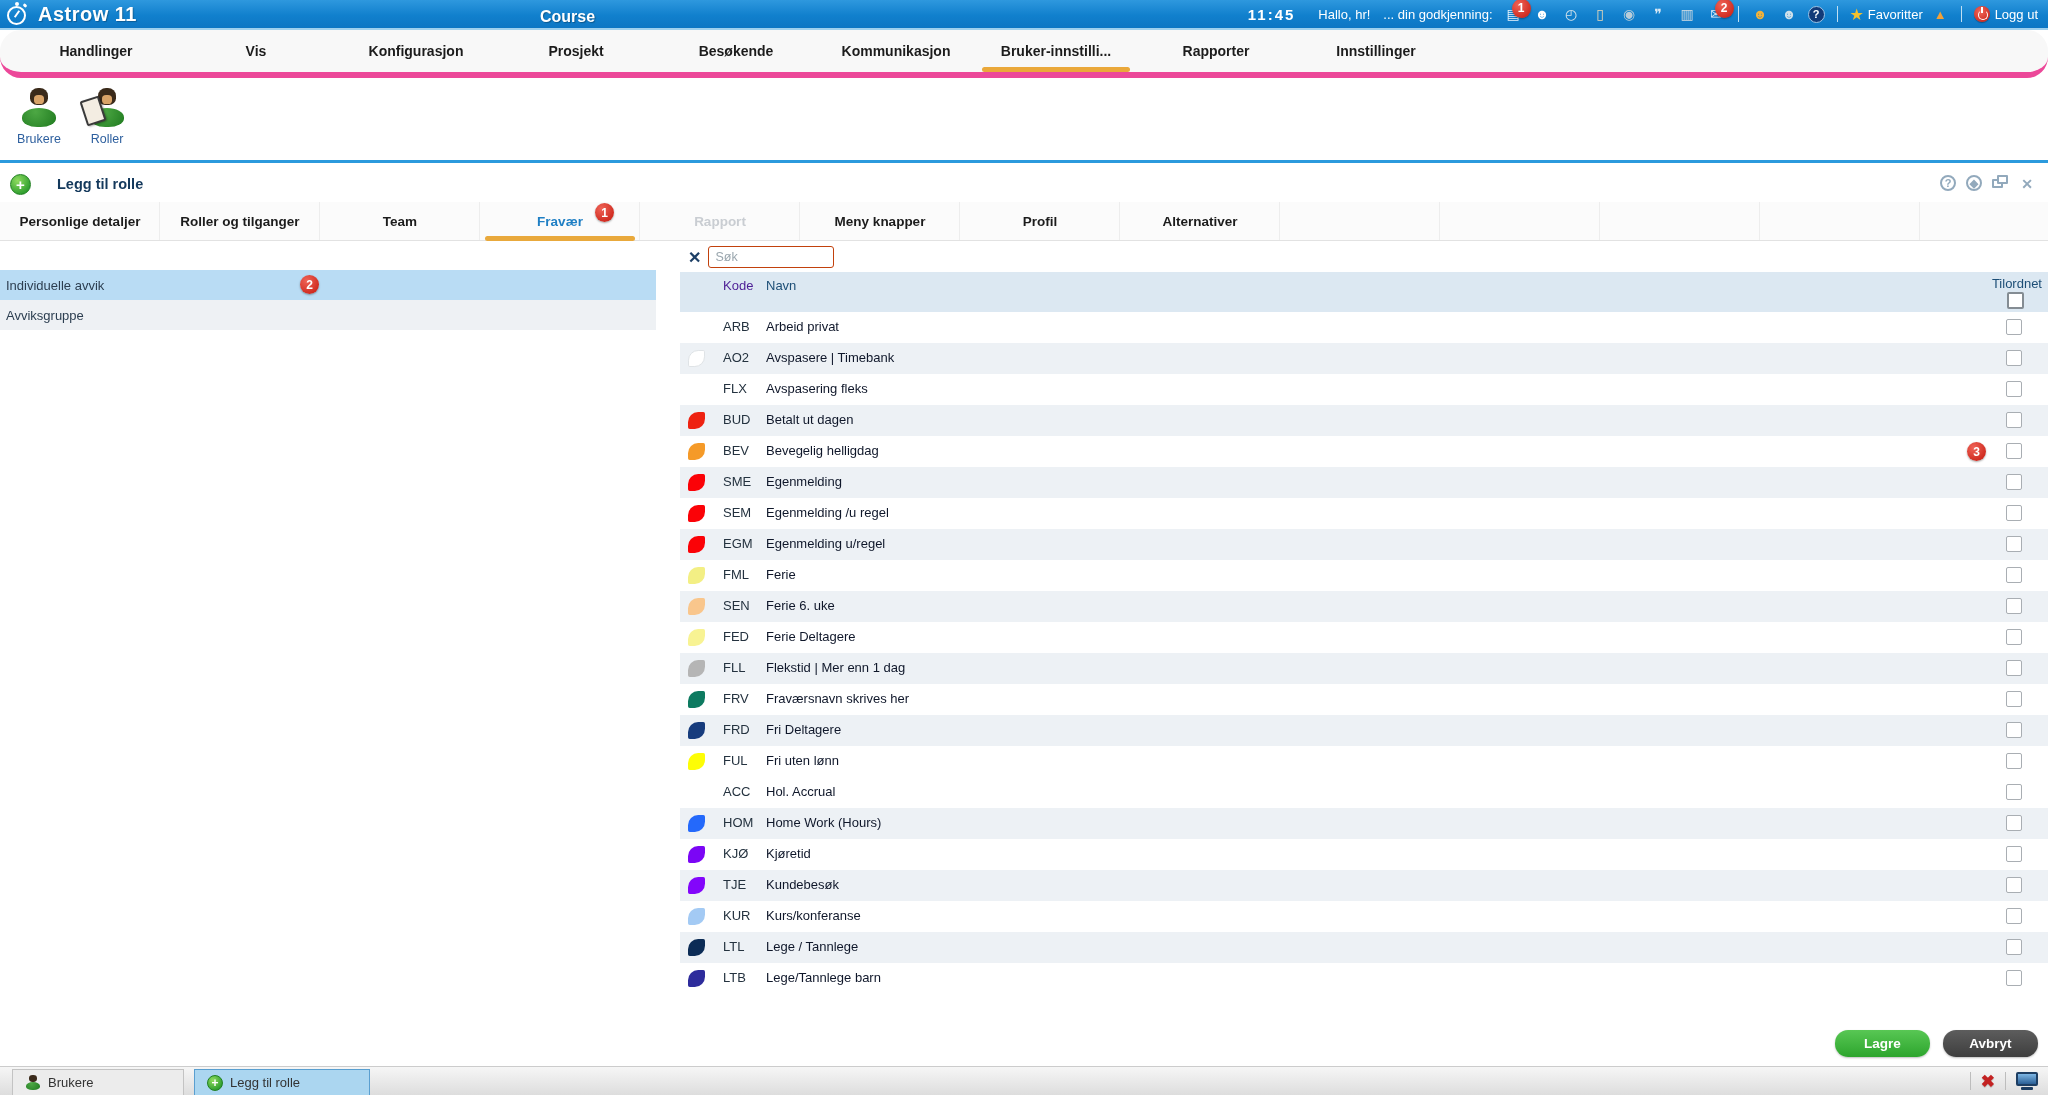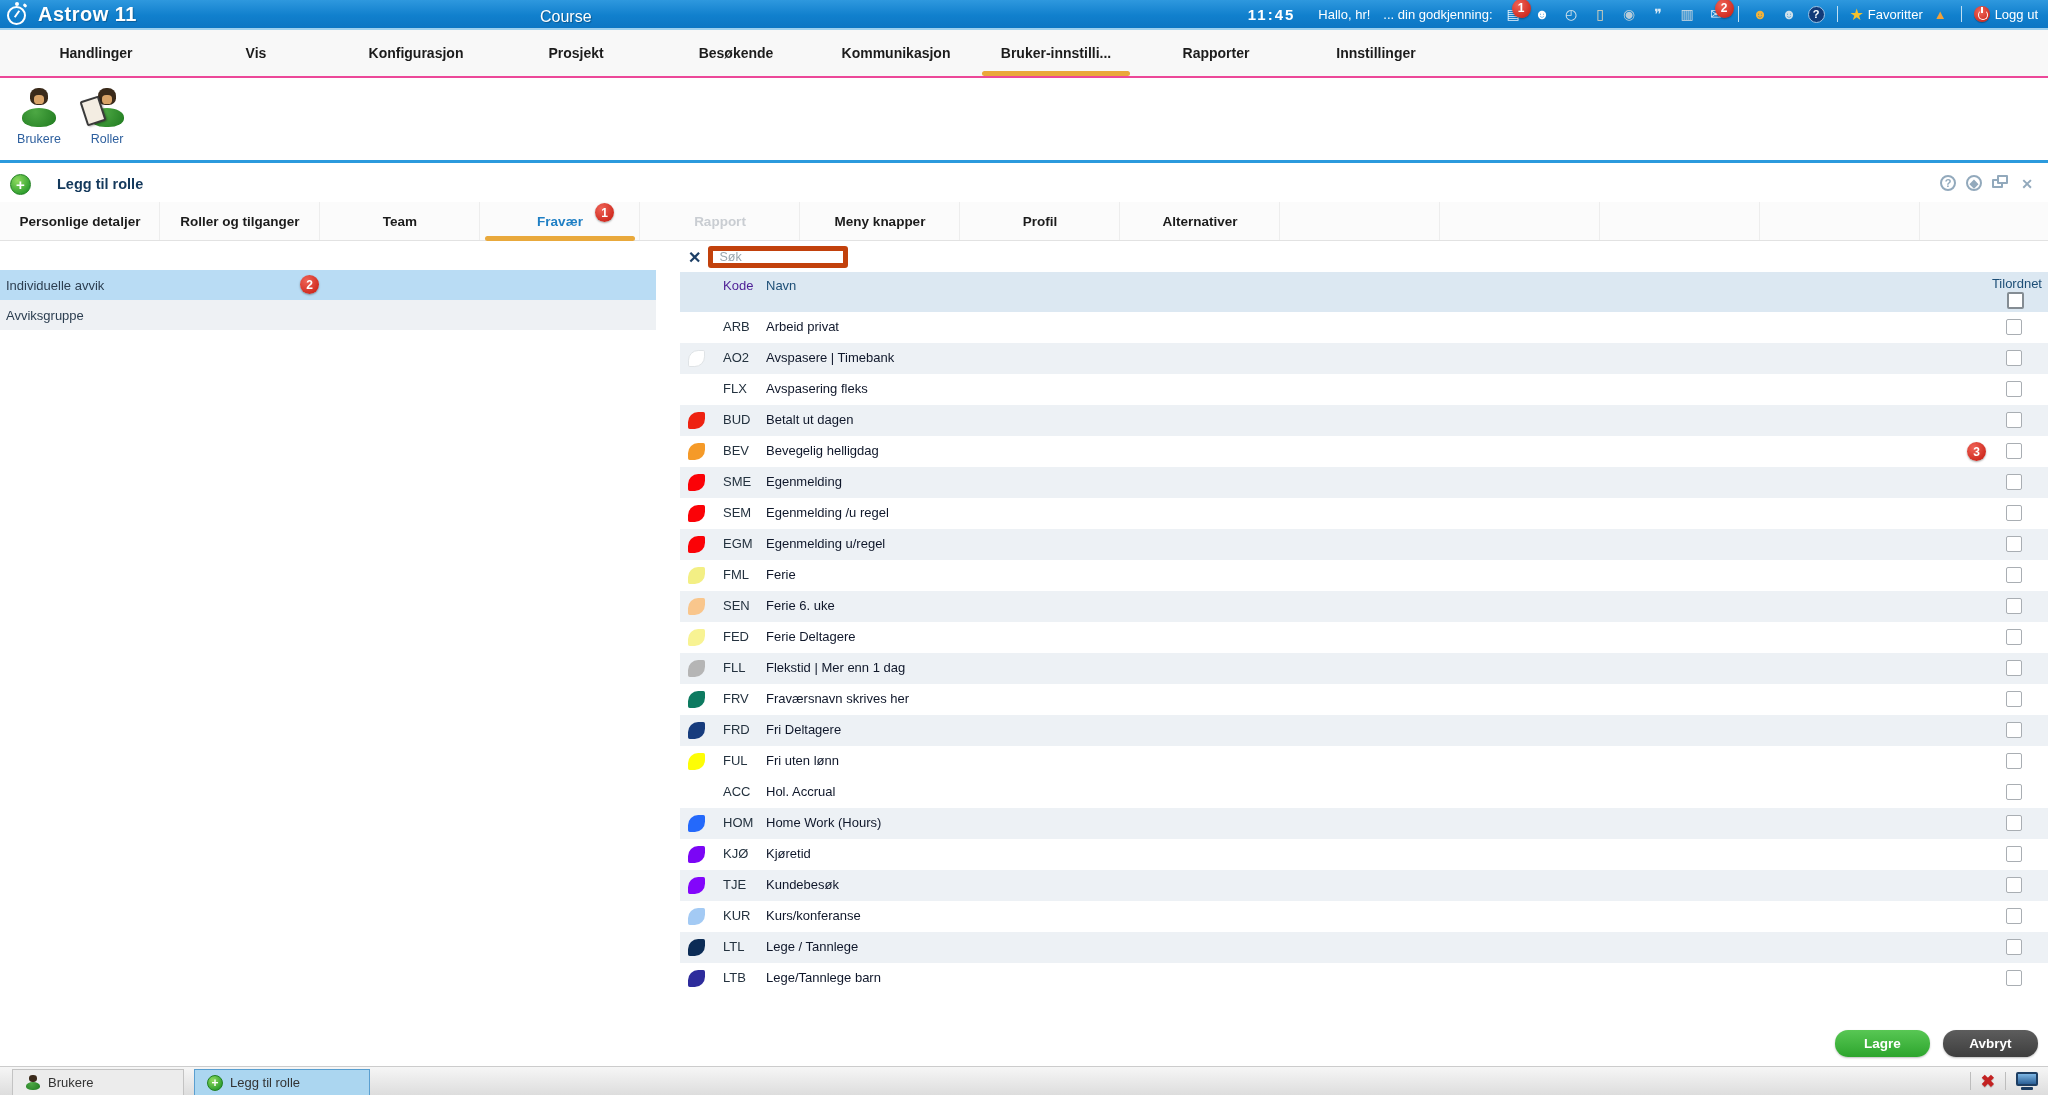--- a/index.html
+++ b/index.html
@@ -9,21 +9,21 @@
   #topbar { position:absolute; left:0; top:0; width:2048px; height:30px;
     background:linear-gradient(#2e98de,#1180cd 55%,#0d76c4); color:#fff;
     display:flex; align-items:center; border-bottom:2px solid #9fd0ee; }
   #brand-zone { display:flex; align-items:center; gap:8px; padding-left:6px; width:540px; }
   .stopwatch { width:24px; height:24px; position:relative; }
   .stopwatch .dial { position:absolute; left:1px; top:4px; width:19px; height:19px; border:2px solid #fff; border-radius:50%; }
   .stopwatch .stem { position:absolute; left:9px; top:0; width:4px; height:4px; background:#fff; border-radius:2px; }
   .stopwatch .btn2 { position:absolute; left:17px; top:2px; width:4px; height:3px; background:#fff; border-radius:2px; transform:rotate(40deg); }
   .stopwatch .hand { position:absolute; left:10px; top:8px; width:2px; height:8px; background:#fff; transform:rotate(35deg); }
   #brand-text { font-size:20px; font-weight:bold; letter-spacing:.5px; text-shadow:1px 1px 1px rgba(0,0,0,.25); }
-  #product-label { font-size:16px; font-weight:normal; text-shadow:1px 1px 1px rgba(0,0,0,.3);margin-top:6px; }
+  #product-label { font-size:16px; font-weight:bold; text-shadow:1px 1px 1px rgba(0,0,0,.3);margin-top:6px; }
   #topbar-right { margin-left:auto; display:flex; align-items:center; gap:9px; padding-right:10px; font-size:13px; }
   #clock { font-size:15px; font-weight:bold; letter-spacing:2px; margin-right:14px; }
   #greeting { margin-right:4px; }
   #approval-label { margin-right:2px; }
   .tb-ico { position:relative; width:19px; height:19px; display:flex; align-items:center; justify-content:center;
     font-size:14px; color:#e8f3fb; }
   .tb-ico .badge { position:absolute; top:-6px; right:-8px; }
   .badge { min-width:19px; height:19px; padding:0 3px; border-radius:10px;
     background:radial-gradient(circle at 35% 30%, #ef6357, #cf2a1f 75%);
     color:#fff; font-weight:bold; font-size:12px; display:flex; align-items:center; justify-content:center;
@@ -34,21 +34,21 @@
   .star { color:#f2c12e; font-size:16px; margin-right:4px; }
   .tri-up { color:#f0a13a; font-size:13px; margin:0 2px; }
   .power { width:16px; height:16px; border-radius:50%; background:radial-gradient(circle at 40% 35%, #f0695c, #cf2a1f 75%);
     position:relative; margin-right:5px; box-shadow:0 1px 1px rgba(0,0,0,.3); }
   .power:before { content:""; position:absolute; left:4px; top:4px; width:8px; height:8px; border:1.5px solid #fff; border-radius:50%; border-top-color:transparent; }
   .power:after { content:""; position:absolute; left:7px; top:1px; width:2px; height:6px; background:#fff; }
   #favorites, #logout { display:flex; align-items:center; cursor:pointer; }
 
   
   #menubar { position:absolute; left:0; top:30px; width:2048px; height:48px; background:#f8f8f8;
-    border-bottom:2px solid #ec4899; display:flex; padding-left:16px; }
+    border-bottom:6px solid #ec4899; display:flex; padding-left:16px;border-radius:21px; }
   .menu-item { width:160px; height:100%; display:flex; align-items:center; justify-content:center;
     font-size:14px; font-weight:bold; color:#1c1c1c; position:relative; cursor:pointer; }
   .menu-item.active:after { content:""; position:absolute; left:6px; right:6px; bottom:0; height:5px;
     background:#eaa83a; border-radius:3px; }
 
   
   #shortcuts { position:absolute; left:0; top:78px; width:2048px; height:85px; background:#fff;
     border-bottom:3px solid #2b9add; display:flex; padding:8px 0 0 10px; gap:10px; }
   .shortcut { width:58px; display:flex; flex-direction:column; align-items:center; cursor:pointer; }
   .person-ico { position:relative; width:44px; height:44px; }
@@ -94,21 +94,21 @@
   #main { position:absolute; left:0; top:241px; width:2048px; height:787px; background:#fff; }
 
   #side-list { position:absolute; left:0; top:29px; width:656px; }
   .side-item { height:30px; display:flex; align-items:center; padding-left:6px; font-size:13px;
     color:#2c3e50; background:#eef1f4; position:relative; cursor:pointer; }
   .side-item.selected { background:#b9dcf4; }
   .side-item .badge { position:absolute; left:300px; top:5px; }
 
   #search-row { position:absolute; left:688px; top:3px; height:26px; display:flex; align-items:center; gap:7px; }
   #clear-search { color:#1d3f66; font-size:16px; font-weight:bold; cursor:pointer; }
-  #search-input { width:140px; height:22px; border:5px solid #c2410c; border-radius:3px; padding:0 6px;
+  #search-input { width:126px; height:22px; border:1px solid #c2410c; border-radius:3px; padding:0 6px;
     font-size:12.5px; color:#333; outline:none; }
   #search-input::placeholder { color:#9aa6ae; }
 
   #grid { position:absolute; left:680px; top:31px; width:1368px; }
   #grid-head { height:40px; background:#dce8f2; position:relative; }
   #col-code { position:absolute; left:43px; top:6px; font-size:13px; color:#4c1d95; }
   #col-name { position:absolute; left:86px; top:6px; font-size:13px; color:#1d4e76; }
   #col-assigned { position:absolute; right:6px; top:4px; font-size:13px; color:#1d4e76; }
   #select-all { position:absolute; right:24px; top:20px; width:17px; height:17px; background:#fff;
     border:2px solid #848c93; border-radius:2px; cursor:pointer; }

